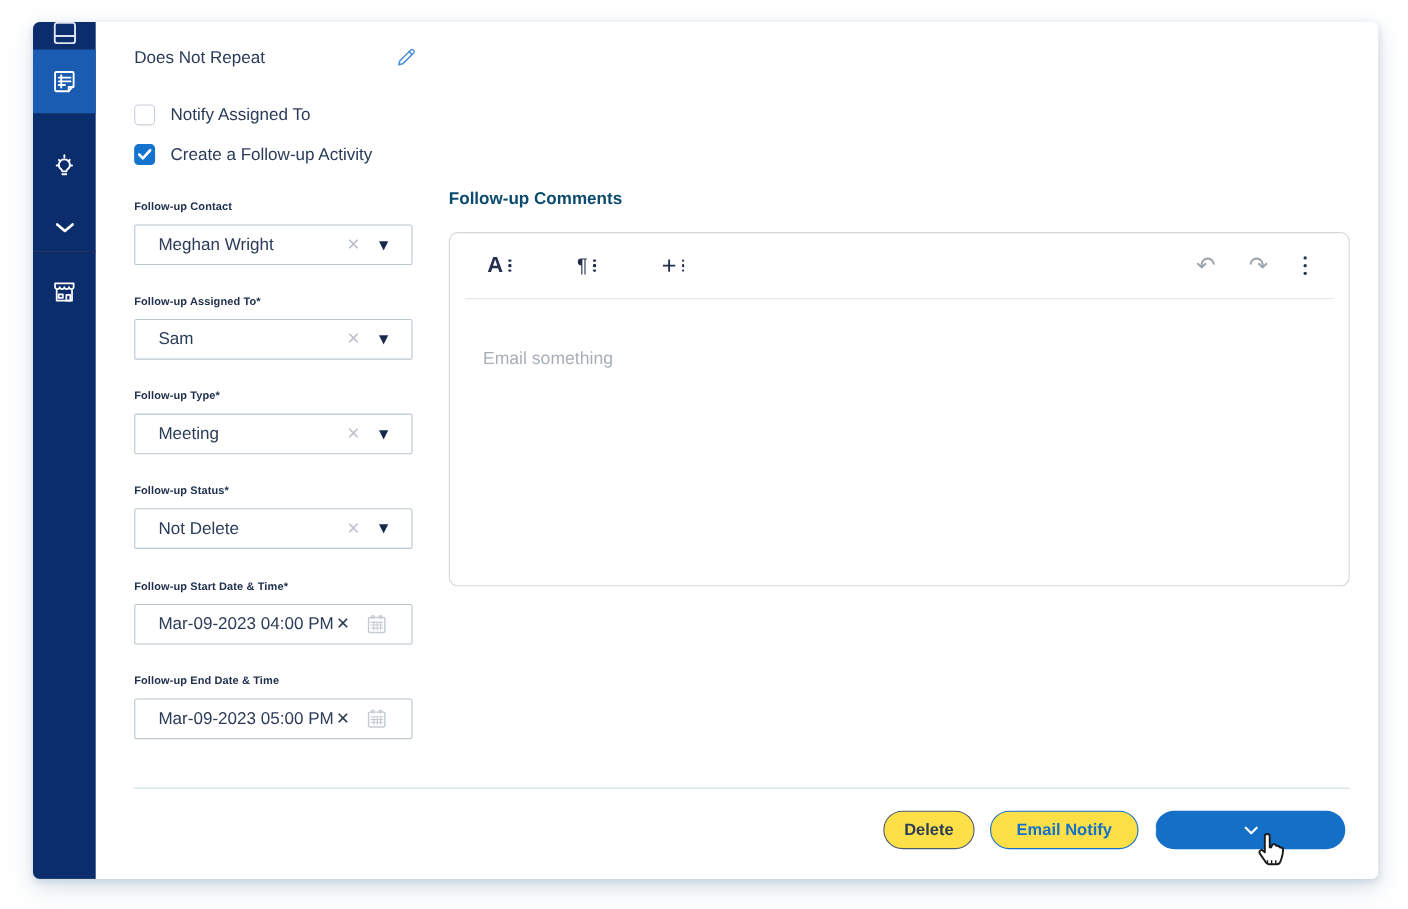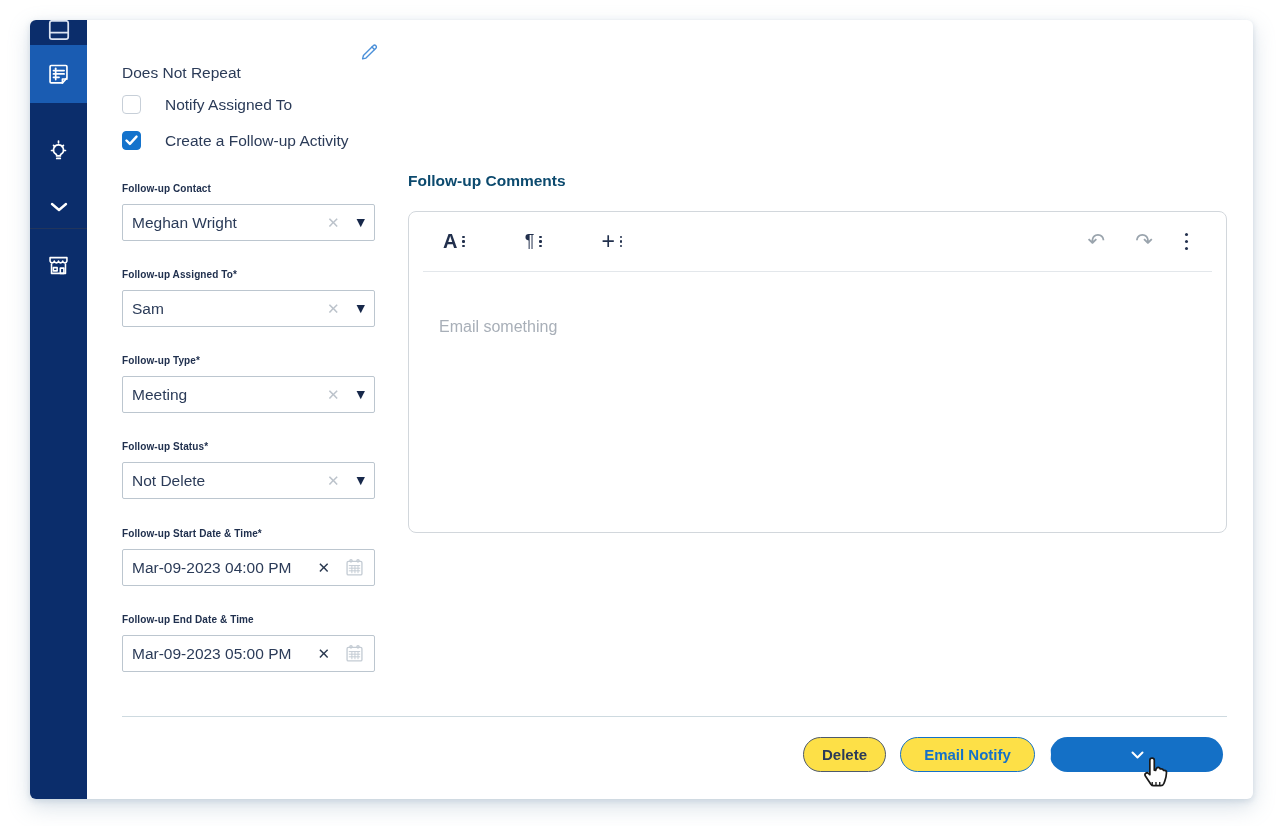--- a/index.html
+++ b/index.html
@@ -15,33 +15,33 @@
   
   .sidebar { position:absolute; left:0; top:0; width:57px; height:100%; background:#0B2D6B; }
   .side-item { position:absolute; left:0; width:57px; height:58px;
     display:flex; align-items:center; justify-content:center; cursor:pointer; }
   .side-item.active { background:#1A5CB2; }
   .side-item svg { display:block; }
   .side-divider { position:absolute; left:0; top:208px; width:57px; height:1px; background:#21355c; }
 
   
   .content { position:absolute; left:0; top:0; width:100%; height:100%; }
-  .recurrence { position:absolute; left:92px; top:24px; font-size:15.5px; color:#2B3B58;margin-top:20px; }
+  .recurrence { position:absolute; left:92px; top:24px; font-size:15.5px; color:#2B3B58; }
   .edit-pencil { position:absolute; left:328px; top:21px; width:22px; height:22px; cursor:pointer; }
 
-  .check-row { position:absolute; left:92px; display:flex; align-items:center; gap:24px;justify-content:center; }
+  .check-row { position:absolute; left:92px; display:flex; align-items:center; gap:14px;justify-content:center; }
   .checkbox { width:19px; height:19px; border-radius:4px; border:1.5px solid #C7CFD8;
     background:#fff; flex:0 0 auto; cursor:pointer; display:flex; align-items:center; justify-content:center; }
   .checkbox.checked { background:#1473CC; border-color:#1473CC; }
   .check-label { font-size:15.5px; color:#2B3B58; }
 
   .field { position:absolute; left:92px; width:253px; }
   .field-label { font-size:10px; font-weight:700; color:#20304E; margin-bottom:10px; letter-spacing:.1px; }
   .input-box { height:37px; border:1px solid #BCC6CF; border-radius:2px; background:#fff;
-    display:flex; align-items:center; padding:0 9px; cursor:pointer; }
+    display:flex; align-items:center; padding:0 21px; cursor:pointer; }
   .input-value { flex:1; font-size:15.5px; color:#2B3B58; white-space:nowrap; overflow:hidden; }
   .clear-x { font-size:15px; color:#BCC3CB; margin-right:17px; cursor:pointer; line-height:1; }
   .clear-x.dark { color:#2A3950; font-size:15px; font-weight:400; margin-right:14px; }
   .caret { font-family:"DejaVu Sans", sans-serif; font-size:11px; color:#17284A; cursor:pointer; line-height:1; }
   .cal-icon { cursor:pointer; display:flex; }
 
   
   .comments-label { position:absolute; left:378px; top:152px; font-size:15.5px; font-weight:700; color:#0c4a6e; }
   .editor { position:absolute; left:378px; top:191px; width:819px; height:322px;
     border:1px solid #D2D7DC; border-radius:8px; background:#fff; }

